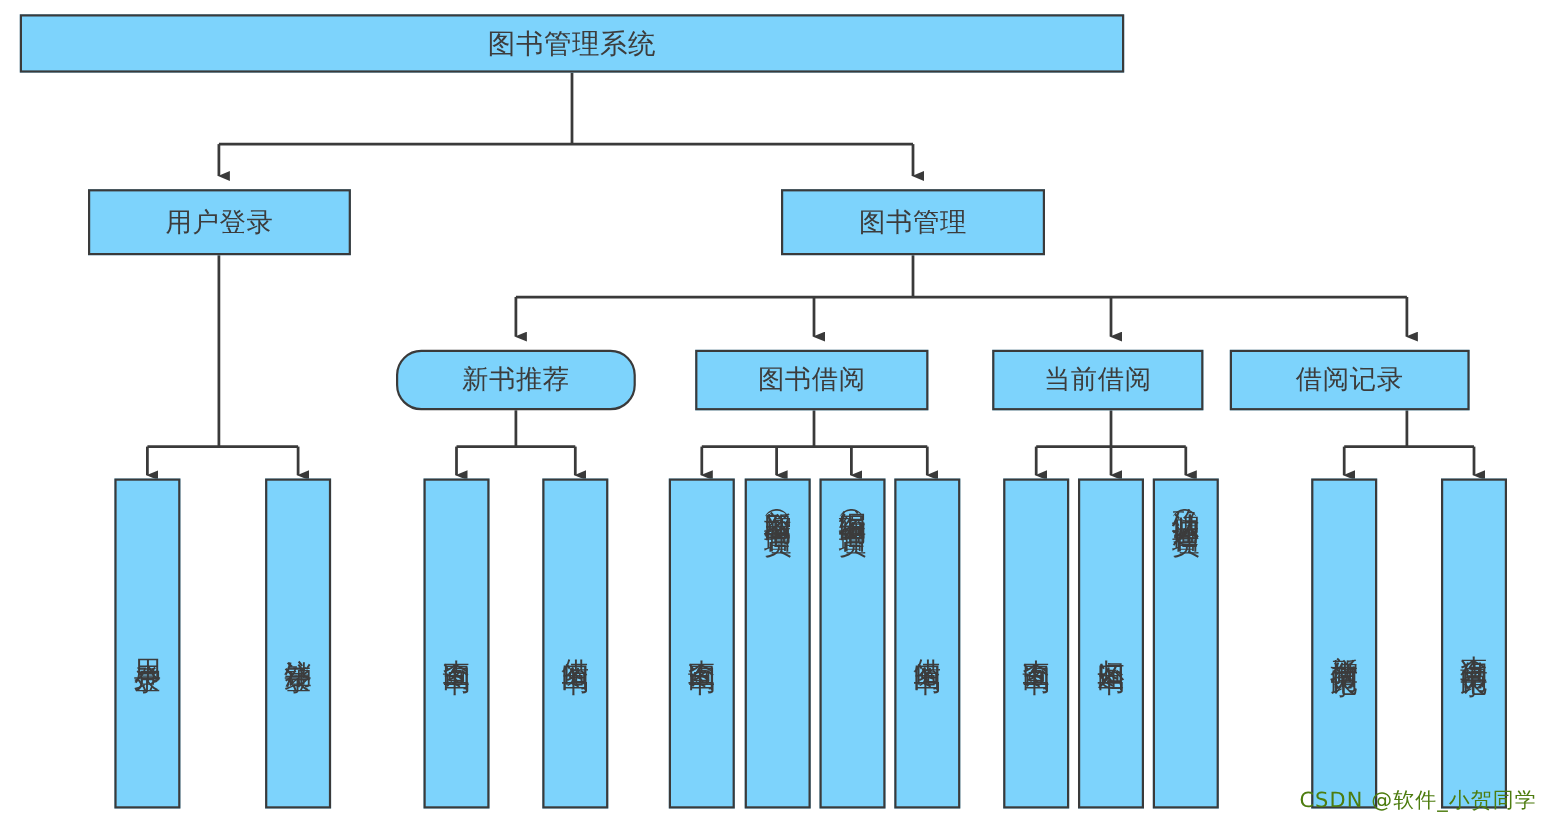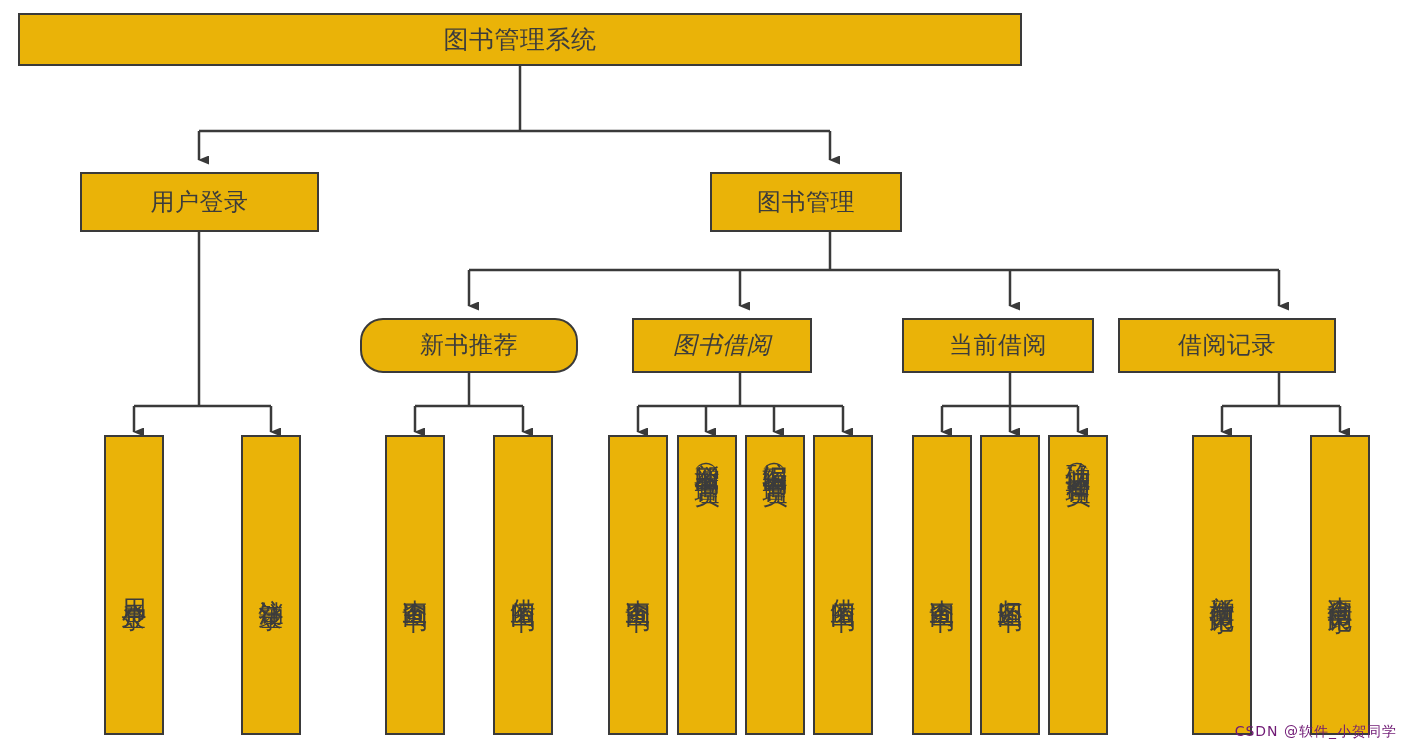--- a/index.html
+++ b/index.html
@@ -23,21 +23,21 @@
     left: 0;
     top: 0;
     width: 1405px;
     height: 747px;
     pointer-events: none;
   }
   .node {
     position: absolute;
     box-sizing: border-box;
     border: 2.5px solid #3a3a3a;
-    background: #eab308;
+    background: #7dd3fc;
     display: flex;
     align-items: center;
     justify-content: center;
     color: #3c3c3c;
   }
   .node .label {
     color: #3c3c3c;
     line-height: 1.18;
     letter-spacing: 0.5px;
     white-space: nowrap;
@@ -64,22 +64,22 @@
     white-space: nowrap;
   }
   .node.vert.centered {
     align-items: center;
     padding-top: 0;
   }
   .watermark {
     position: absolute;
     right: 8px;
     bottom: 6px;
-    font-size: 14px;
-    color: #701a75;
+    font-size: 19px;
+    color: #4d7c0f;
     letter-spacing: 1px;
     white-space: nowrap;
     font-family: "DejaVu Sans", "Liberation Sans", sans-serif;
   }
 </style>
 </head>
 <body>
 
 <div id="diagram-root">
 
@@ -133,28 +133,28 @@
     </g>
   </svg>
 
   <div class="node horiz root" style="left:18px; top:13px; width:1004px; height:53px;">
     <span class="label">图书管理系统</span>
   </div>
 
   <div class="node horiz" style="left:80px; top:172px; width:239px; height:60px;">
     <span class="label">用户登录</span>
   </div>
-  <div class="node horiz" style="left:710px; top:172px; width:192px; height:60px;justify-content:center;">
+  <div class="node horiz" style="left:710px; top:172px; width:240px; height:60px;justify-content:center;">
     <span class="label">图书管理</span>
   </div>
 
   <div class="node horiz" style="left:360px; top:318px; width:218px; height:55px;border-radius:23px;">
     <span class="label">新书推荐</span>
   </div>
-  <div class="node horiz" style="left:632px; top:318px; width:180px; height:55px;font-style:italic;">
+  <div class="node horiz" style="left:632px; top:318px; width:212px; height:55px;">
     <span class="label">图书借阅</span>
   </div>
   <div class="node horiz" style="left:902px; top:318px; width:192px; height:55px;">
     <span class="label">当前借阅</span>
   </div>
   <div class="node horiz" style="left:1118px; top:318px; width:218px; height:55px;">
     <span class="label">借阅记录</span>
   </div>
 
   <div class="node vert centered" style="left:104px; top:435px; width:60px; height:300px;">

